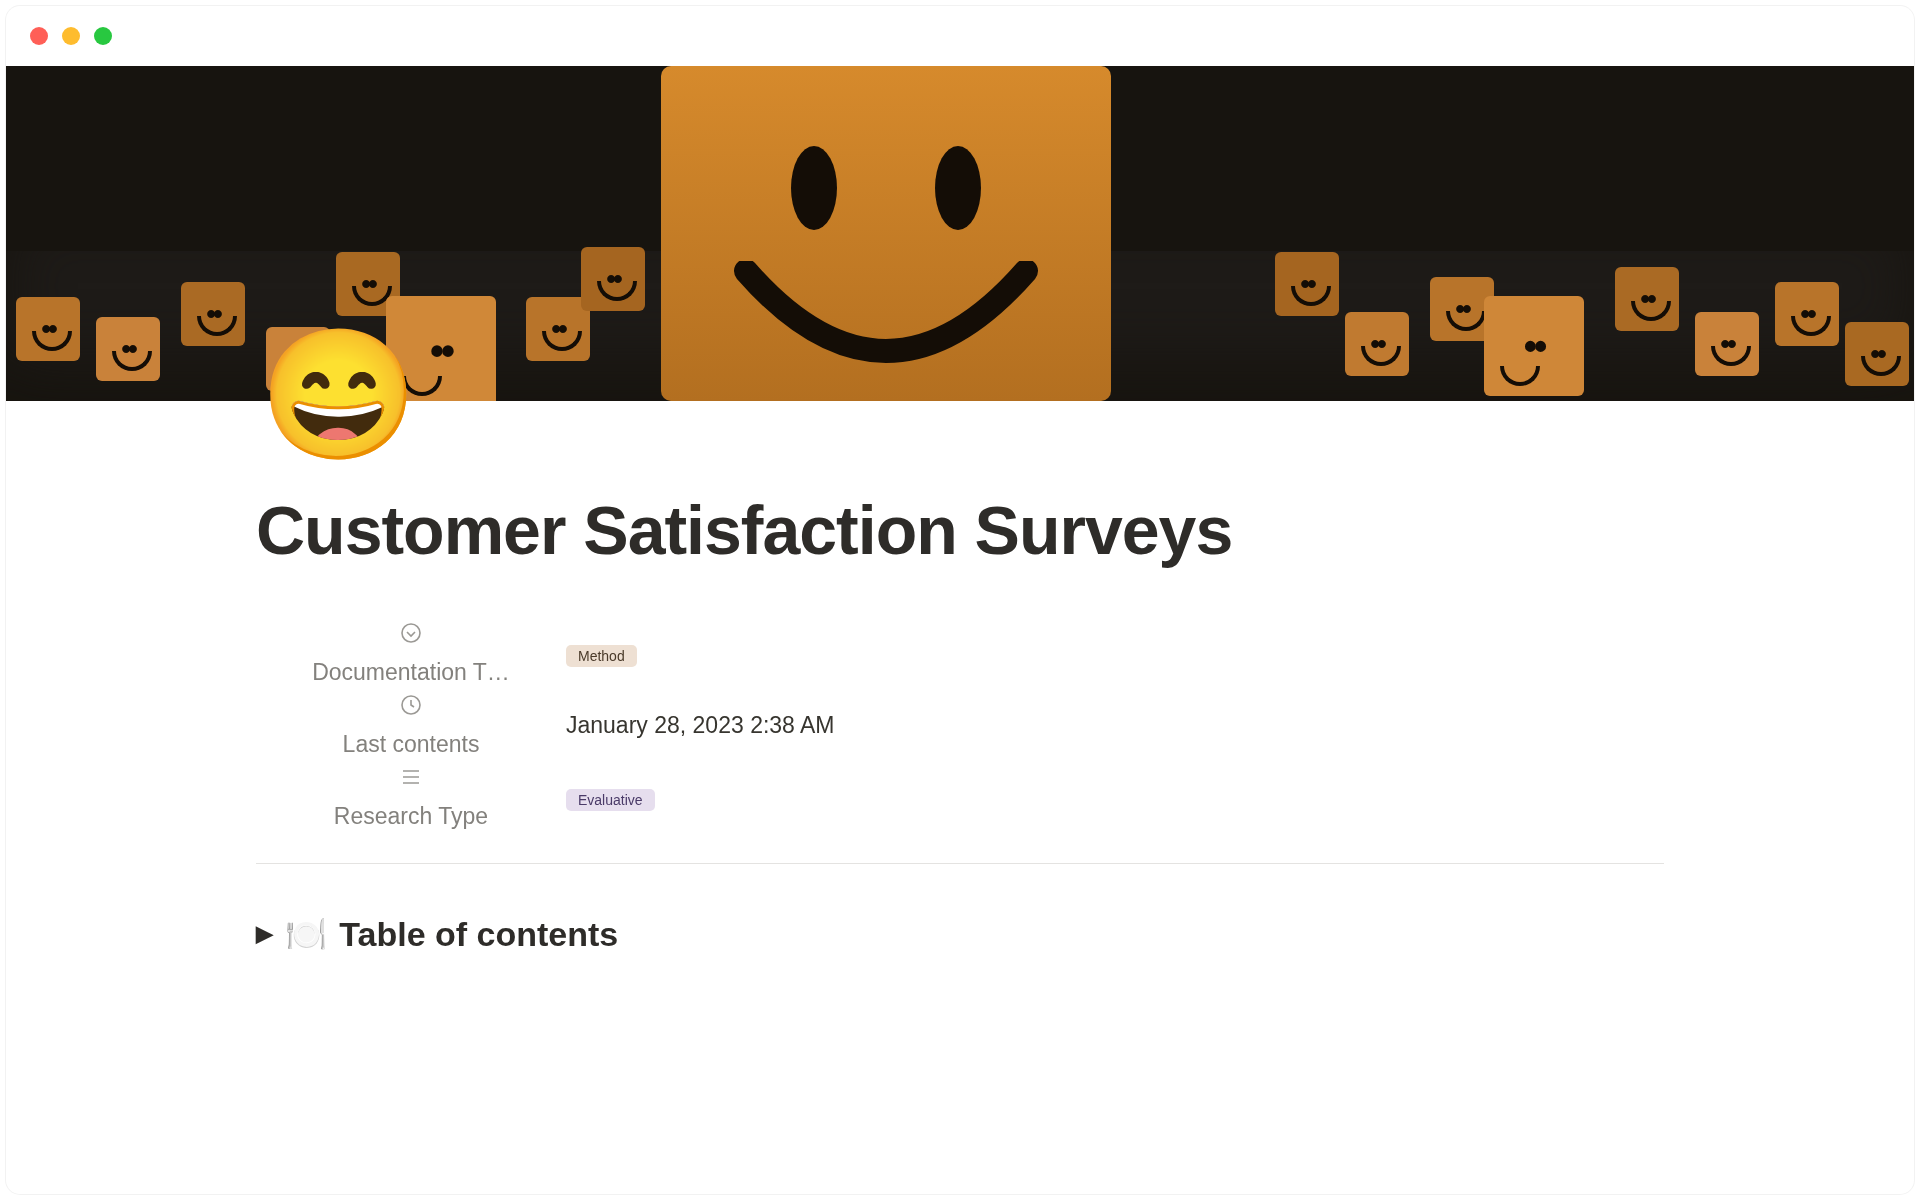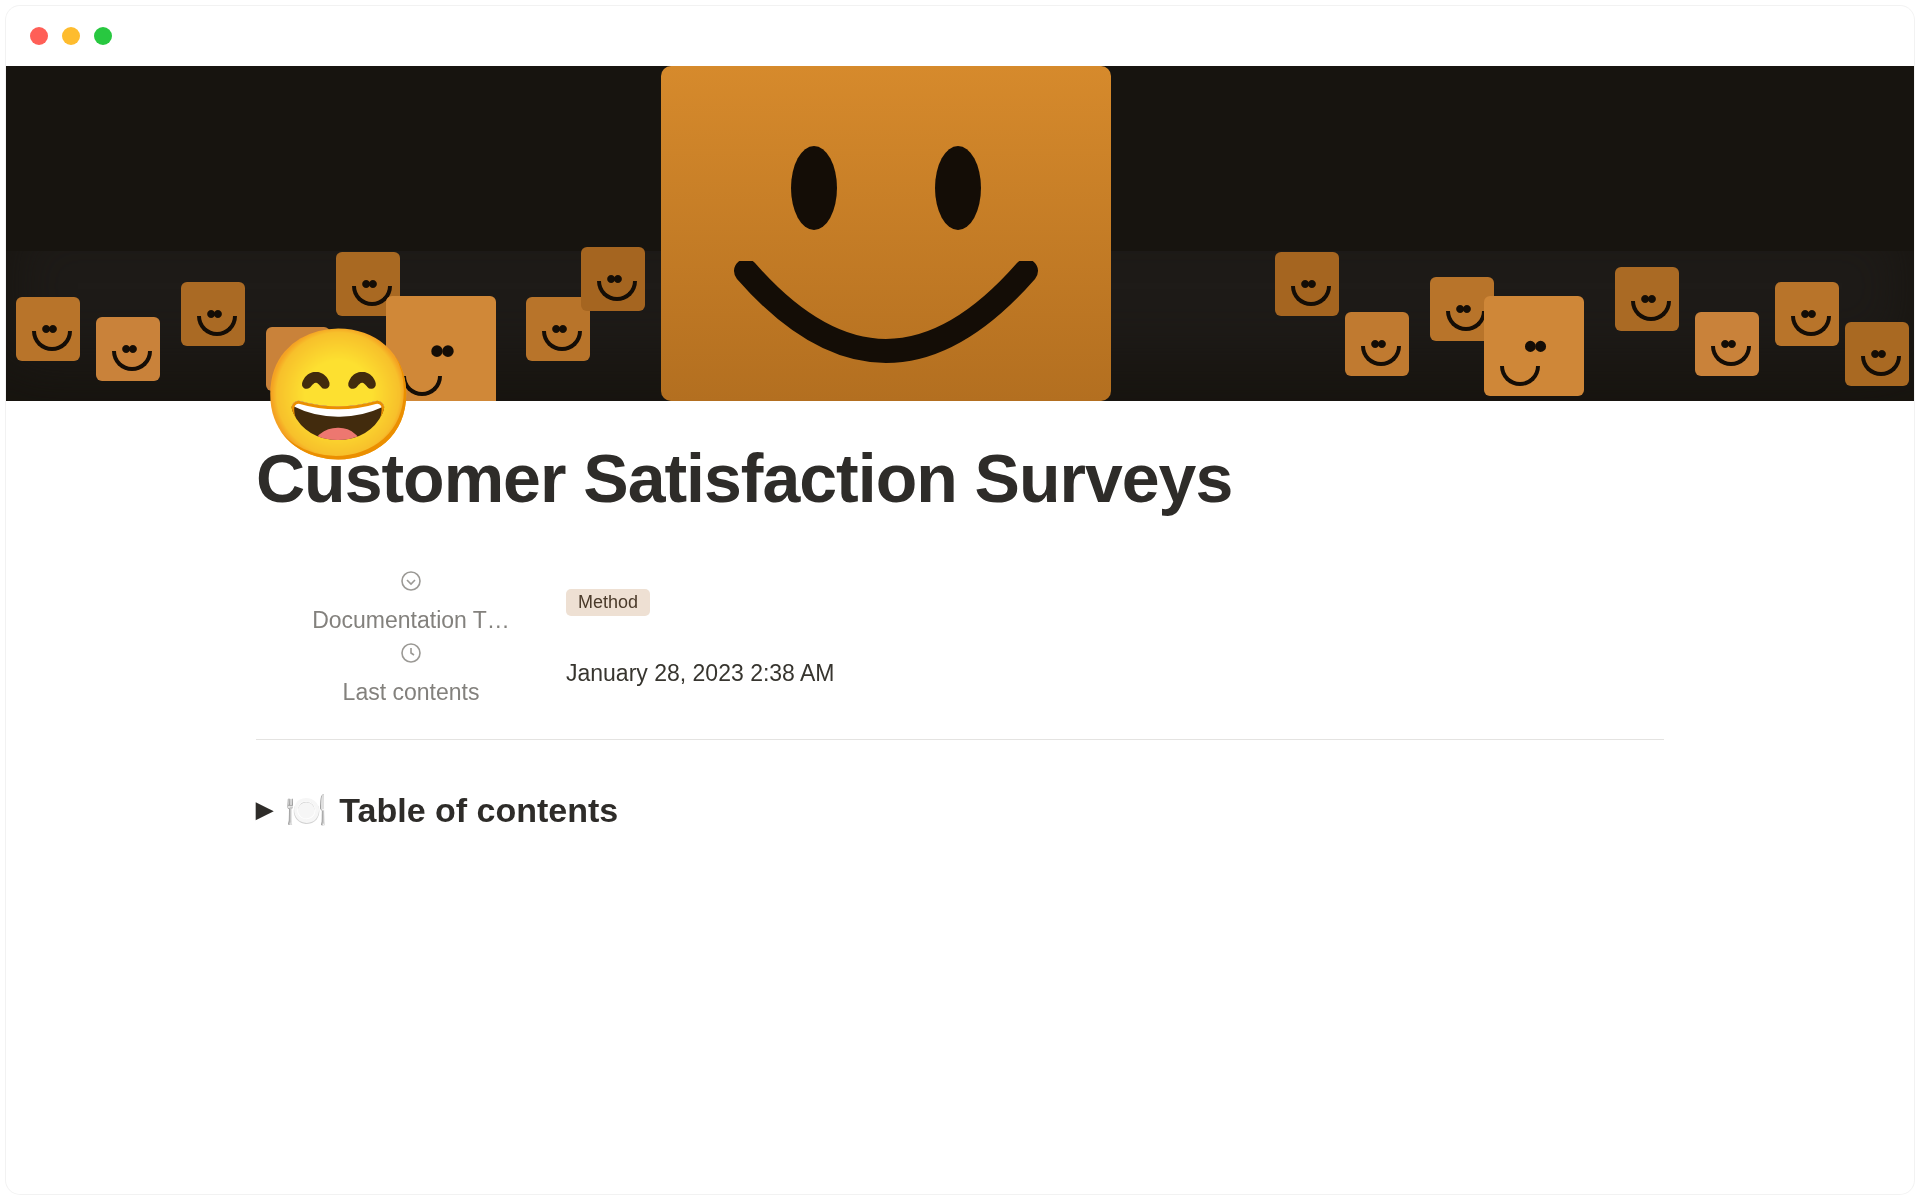--- a/index.html
+++ b/index.html
@@ -25,29 +25,29 @@
   .big-smile { position:absolute; left:70px; top:195px; width:310px; height:160px; }
 
   .small { position:absolute; width:64px; height:64px; border-radius:6px; display:flex; align-items:center; justify-content:center; }
   .small span { font-family:Arial; font-weight:bold; color:#140d06; font-size:28px; letter-spacing:-3px; }
   .small::after{ content:""; position:absolute; width:32px; height:16px; border:4px solid #140d06; border-top:none; border-radius:0 0 30px 30px; bottom:10px; left:16px; }
 
   
   .page-emoji { position:absolute; left:253px; top:325px; font-size:128px; line-height:1; user-select:none; }
 
   
-  .page { position:absolute; left:0; right:0; top:395px; padding:38px 250px 0 250px; }
+  .page { position:absolute; left:0; right:0; top:395px; padding:90px 250px 0 250px; }
   .page-title { font-size:68px; font-weight:700; letter-spacing:-1px; color:#2e2c29; margin-bottom:48px; }
 
   .prop { display:flex; align-items:center; height:72px; font-size:23px; }
   .prop .label { display:flex; align-items:center; width:310px; color:#83817d; gap:14px;flex-direction:column; }
   .prop .label .ic { width:24px; height:24px; display:flex; align-items:center; justify-content:center; }
   .prop .value { color:#37352f; }
 
-  .tag { display:inline-block; padding:3px 12px; border-radius:5px; font-size:18px; }
+  .tag { display:inline-block; padding:3px 12px; border-radius:5px; font-size:14px; }
   .tag.method     { background:#eee0d3; color:#4a3a2a; }
   .tag.evaluative { background:#e6deee; color:#4a3a68; }
 
   .divider { border:none; border-top:1px solid #e4e3e1; margin:30px 0 50px 0; }
 
   .toc { display:flex; align-items:center; gap:12px; font-size:34px; font-weight:700; color:#2e2c29; }
   .toc .tri { font-size:22px; color:#2e2c29; }
 
   
   .prop svg { stroke:#9b9995; fill:none; stroke-width:1.6; }
@@ -150,20 +150,33 @@
           <svg viewBox="0 0 24 24">
               <circle cx="12" cy="12" r="9"></circle>
               <path d="M12 7v5l3 2"></path>
             </svg>
         </span>
         <span>Last contents</span>
       </div>
       <div class="value">January 28, 2023 2:38 AM</div>
     </div>
 
+    <div class="prop">
+      <div class="label">
+        <span class="ic">
+          <svg viewBox="0 0 24 24">
+              <path d="M4 6h16M4 12h16M4 18h16"></path>
+            </svg>
+        </span>
+        <span>Research Type</span>
+      </div>
+      <div class="value">
+        <span class="tag evaluative">Evaluative</span>
+      </div>
+    </div>
 
     <hr class="divider">
 
     <div class="toc">
       <span class="tri">▶</span>
       <span>🍽️</span>
       <span>Table of contents</span>
     </div>
   </div>
 

